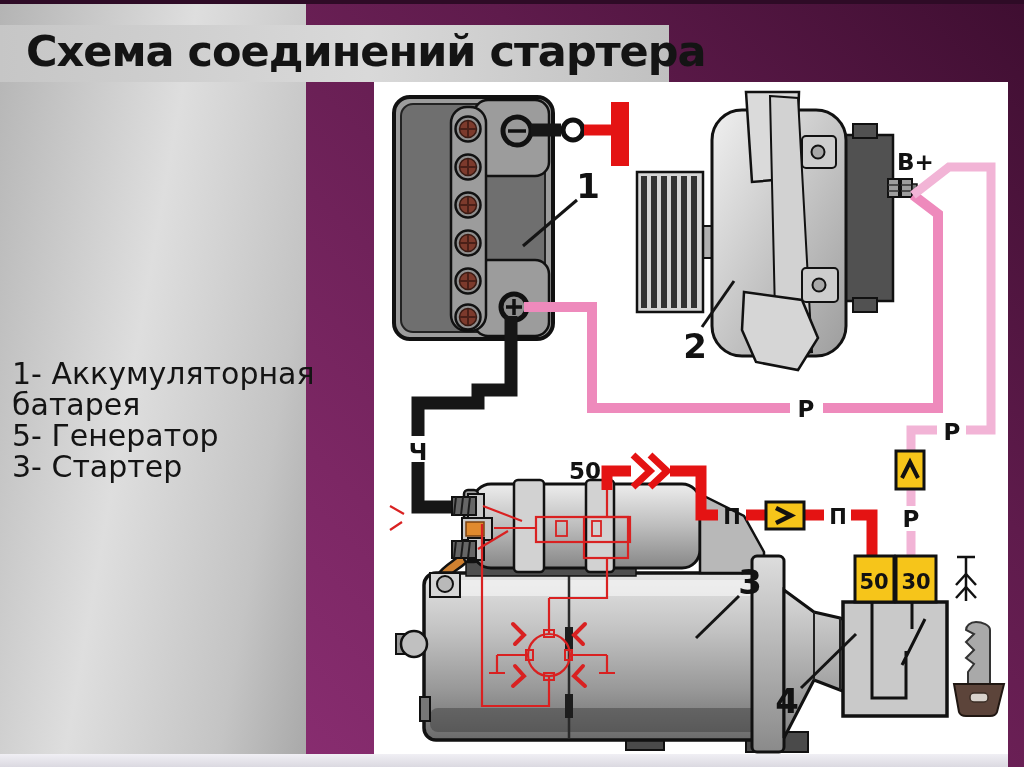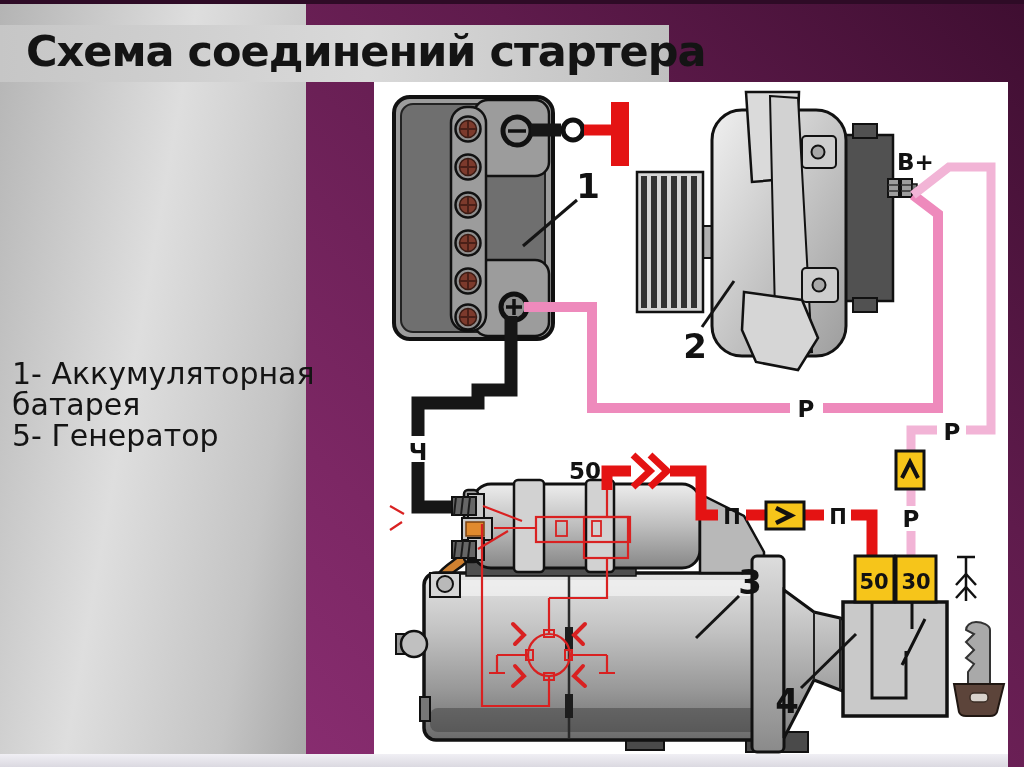--- a/index.html
+++ b/index.html
@@ -25,20 +25,21 @@
 
 <div class="slide">
   <div class="top-line"></div>
   <div class="sidebar"></div>
   <div class="title-band"></div>
   <div class="page-title">Схема соединений стартера</div>
 
   <div class="legend">
     <div>1- Аккумуляторная батарея</div>
     <div>5- Генератор</div>
+    <div>3- Стартер</div>
   </div>
 
   <div class="panel">
   <svg width="634" height="673" viewBox="374 82 634 673">
     <defs>
       <linearGradient id="gBody" x1="0" y1="0" x2="0" y2="1">
         <stop offset="0" stop-color="#e4e4e4"></stop>
             <stop offset="0.35" stop-color="#c2c2c2"></stop>
         <stop offset="0.7" stop-color="#989898"></stop>
             <stop offset="1" stop-color="#6b6b6b"></stop>

